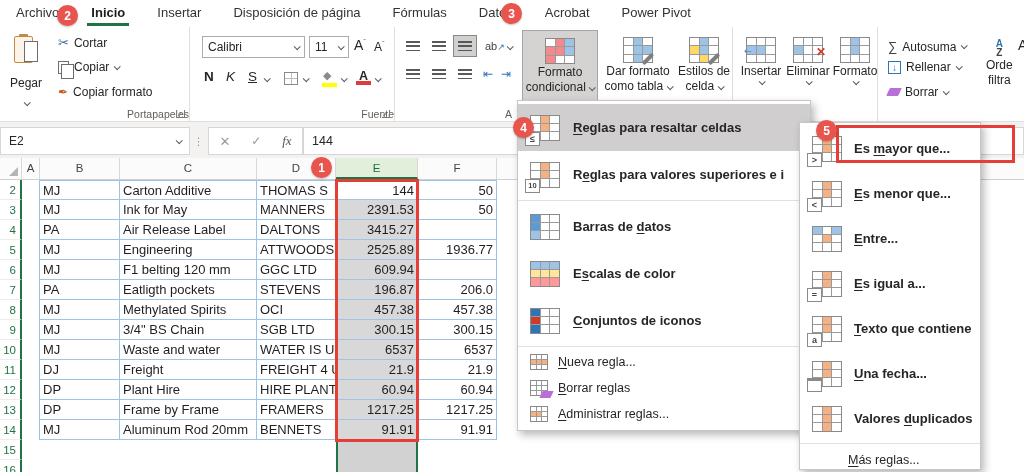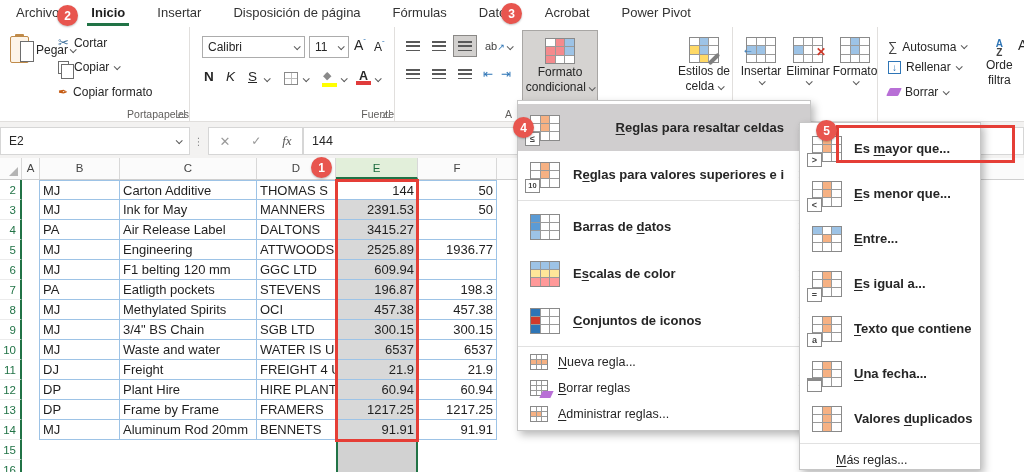--- a/index.html
+++ b/index.html
@@ -112,27 +112,27 @@
   .row:nth-child(n+14) .c-e { background:#d2d2d2; border-left:2px solid #217346; border-right:2px solid #217346; }
   .red-range { position:absolute; left:335px; top:179px; width:84px; height:263px; border:3px solid #e53e36; pointer-events:none; z-index:6; }
 
   
   .menu { position:absolute; background:#fff; border:1px solid #c6c6c6; box-shadow:3px 4px 8px rgba(0,0,0,.28); z-index:10; padding:3px 0; }
   .menu-main { left:517px; top:100px; width:294px; height:331px; }
   .menu-sub  { left:799px; top:122px; width:182px; height:348px; }
   .mm-item { display:flex; align-items:center; gap:13px; padding:0 8px 0 12px; position:relative; }
   .mm-big { height:47px; font-size:13px; font-weight:600; }
   .mm-small { height:26px; font-size:12.5px; font-weight:400; gap:10px; }
-  .mm-item.hl { background:#d0cecf;text-align:right; }
+  .mm-item.hl { background:#d0cecf; }
   .mm-sep { height:1px; background:#e1e1e1; margin:2px 0; }
   .mlabel { flex:1; white-space:nowrap; overflow:hidden; }
   .mlabel .u { text-decoration:underline; text-underline-offset:2px; }
   .marrow { margin-left:auto; }
   .sm-item { display:flex; align-items:center; gap:12px; padding:0 8px 0 12px; height:45px; font-size:13px; font-weight:600; position:relative; }
-  .sm-small { height:27px; font-weight:400; font-size:12.5px; padding-left:36px; }
+  .sm-small { height:27px; font-weight:400; font-size:12.5px; padding-left:48px; }
   .ovl { position:absolute; left:-5px; bottom:-5px; width:15px; height:14px; background:#fff; border:1px solid #8a8a8a; font-size:9px; font-weight:bold; color:#444; display:flex; align-items:center; justify-content:center; }
   .ovl-le::after { content:"\2264"; } .ovl-gt::after { content:">"; } .ovl-lt::after { content:"<"; }
   .ovl-eq::after { content:"="; } .ovl-a::after { content:"a"; } .ovl-10::after { content:"10"; font-size:7.5px; }
   .ovl-cal { border-top:3px solid #8a8a8a; }
   .smallgrid { width:18px; height:16px; }
   .ic-hl i:nth-child(2),.ic-hl i:nth-child(5) { background:#f6b183; }
   .ic-tb i:nth-child(2),.ic-tb i:nth-child(5) { background:#f6b183; }
   .ic-db i:nth-child(1),.ic-db i:nth-child(4) { background:#5b9bd5; }
   .ic-db i:nth-child(7) { background:#9dc3e6; }
   .ic-csc i:nth-child(-n+3) { background:#9dc3e6; }
@@ -162,21 +162,21 @@
     <span class="tab">Disposición de página</span>
     <span class="tab">Fórmulas</span>
     <span class="tab">Datos</span>
     <span class="tab">Acrobat</span>
     <span class="tab">Power Pivot</span>
   </div>
 
   <div class="ribbon">
 
     <div class="grp" style="left:0;width:190px;">
-      <div class="smallbtn" style="left:10px;top:8px;flex-direction:row;gap:2px;">
+      <div class="smallbtn" style="left:10px;top:8px;flex-direction:column;gap:11px;">
         <span class="clip-board">
             <span class="clip"></span>
             <span class="board"></span>
             <span class="page"></span>
           </span>
         <span>Pegar</span>
         <span class="chev-d"></span>
       </div>
       <div class="smallbtn" style="left:58px;top:8px;">
         <span class="i-cut"></span>
@@ -259,20 +259,38 @@
               <i></i>
               <i></i>
               <i></i>
               <i></i>
               <i></i>
             </span>
           </span>
         <span>Formato</span>
         <span><span>condicional</span> <span class="chev-d"></span></span>
       </div>
+      <div class="bigbtn" style="left:84px;width:72px;">
+        <span class="micon">
+            <span class="mgrid ic-ft">
+              <i></i>
+              <i></i>
+              <i></i>
+              <i></i>
+              <i></i>
+              <i></i>
+              <i></i>
+              <i></i>
+              <i></i>
+            </span>
+            <span class="brushov"></span>
+          </span>
+        <span>Dar formato</span>
+        <span><span>como tabla</span> <span class="chev-d"></span></span>
+      </div>
       <div class="bigbtn" style="left:158px;width:56px;">
         <span class="micon">
             <span class="mgrid ic-cs2">
               <i></i>
               <i></i>
               <i></i>
               <i></i>
               <i></i>
               <i></i>
               <i></i>
@@ -442,21 +460,21 @@
       <div class="cell c-e">609.94</div>
       <div class="cell c-f"></div>
     </div>
       <div class="row">
       <div class="rh">7</div>
       <div class="cell c-a"></div>
       <div class="cell c-b">PA</div>
       <div class="cell c-c">Eatligth pockets</div>
       <div class="cell c-d">STEVENS</div>
       <div class="cell c-e">196.87</div>
-      <div class="cell c-f">198.3</div>
+      <div class="cell c-f">206.0</div>
     </div>
       <div class="row">
       <div class="rh">8</div>
       <div class="cell c-a"></div>
       <div class="cell c-b">MJ</div>
       <div class="cell c-c">Methylated Spirits</div>
       <div class="cell c-d">OCI</div>
       <div class="cell c-e">457.38</div>
       <div class="cell c-f">457.38</div>
     </div>

